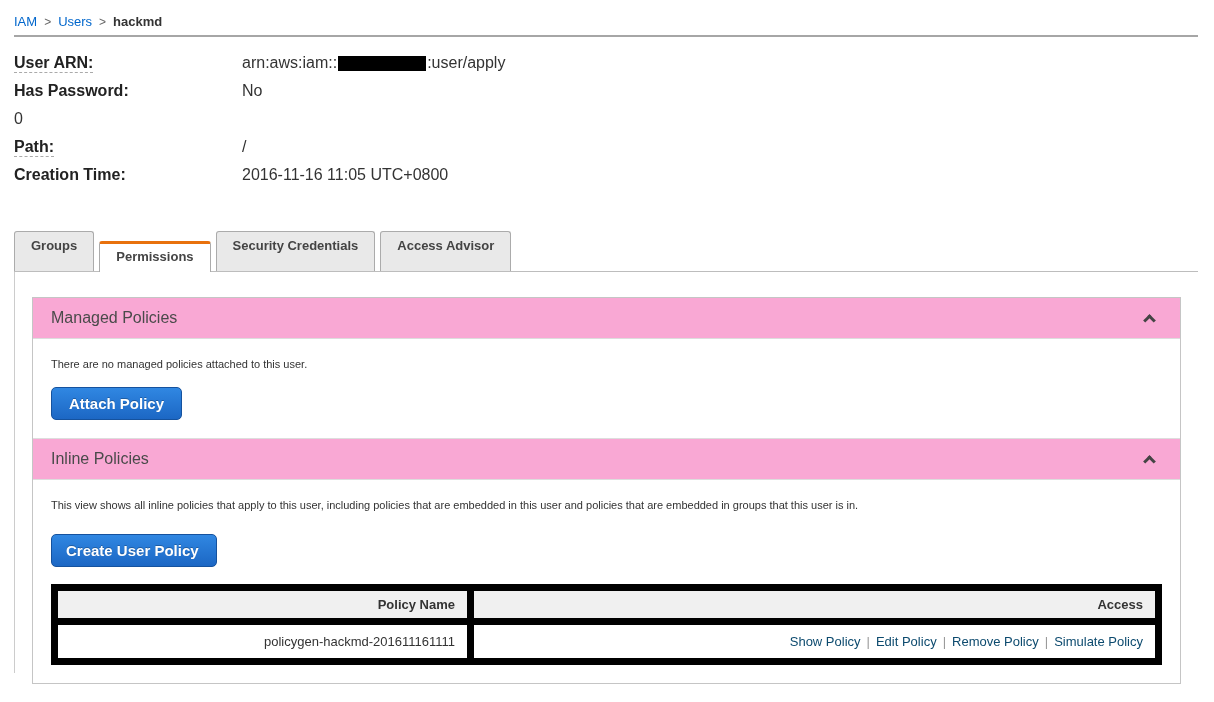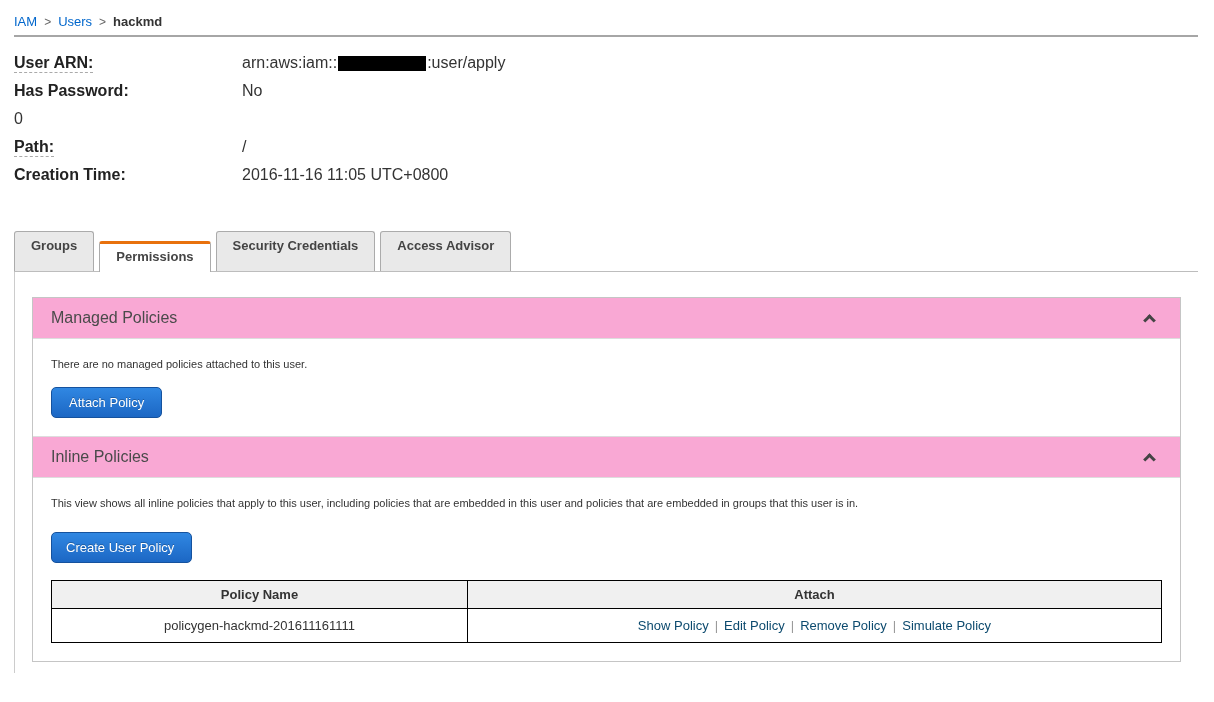--- a/index.html
+++ b/index.html
@@ -75,30 +75,30 @@
     border-left: 3px solid #444; border-top: 3px solid #444;
     transform: rotate(45deg); cursor: pointer;
   }
   .section-body { padding: 17px 18px 18px 18px; }
   .section-body p { margin: 0; font-size: 11px; color: #333; line-height: 16px; }
 
   .aws-btn {
     display: inline-block; margin-top: 15px; padding: 7px 17px;
     background: linear-gradient(180deg, #3087e2 0%, #1c67c4 100%);
     border: 1px solid #15529e; border-radius: 5px;
-    color: #fff; font-weight: normal; font-size: 13px;
+    color: #fff; font-weight: bold; font-size: 15px;
     text-shadow: 0 -1px 0 rgba(0,0,0,0.25);
     cursor: pointer;
   }
   .inline-body .aws-btn { margin-top: 21px; padding-left: 14px; }
 
   
   .policy-table { margin-top: 17px; width: 100%; border-collapse: collapse;
                   font-size: 13px; }
-  .policy-table th, .policy-table td { border: 1px solid #000000; text-align: center; }
+  .policy-table th, .policy-table td { border: 7px solid #000000; text-align: right; }
   .policy-table th { background: #f0f0f0; font-weight: bold; color: #333;
                      padding: 6px 12px; }
   .policy-table td { padding: 9px 12px; color: #333; }
   .col-policy-name { width: 416px; }
   .action-link { color: #0c4a6e; text-decoration: none; cursor: pointer; }
   .action-sep { color: #999; margin: 0 6px; }
 </style>
 </head>
 <body>
 
@@ -156,21 +156,21 @@
         <span class="chevron-up"></span>
       </div>
       <div class="section-body inline-body">
         <p>This view shows all inline policies that apply to this user, including policies that are embedded in this user and policies that are embedded in groups that this user is in.</p>
         <button class="aws-btn">Create User Policy</button>
 
         <table class="policy-table">
           <thead>
             <tr>
               <th class="col-policy-name">Policy Name</th>
-              <th>Attach</th>
+              <th>Access</th>
             </tr>
           </thead>
           <tbody>
             <tr>
               <td>policygen-hackmd-201611161111</td>
               <td>
                 <a class="action-link">Show Policy</a><span class="action-sep">|</span><a class="action-link">Edit Policy</a><span class="action-sep">|</span><a class="action-link">Remove Policy</a><span class="action-sep">|</span><a class="action-link">Simulate Policy</a>
               </td>
             </tr>
           </tbody>

